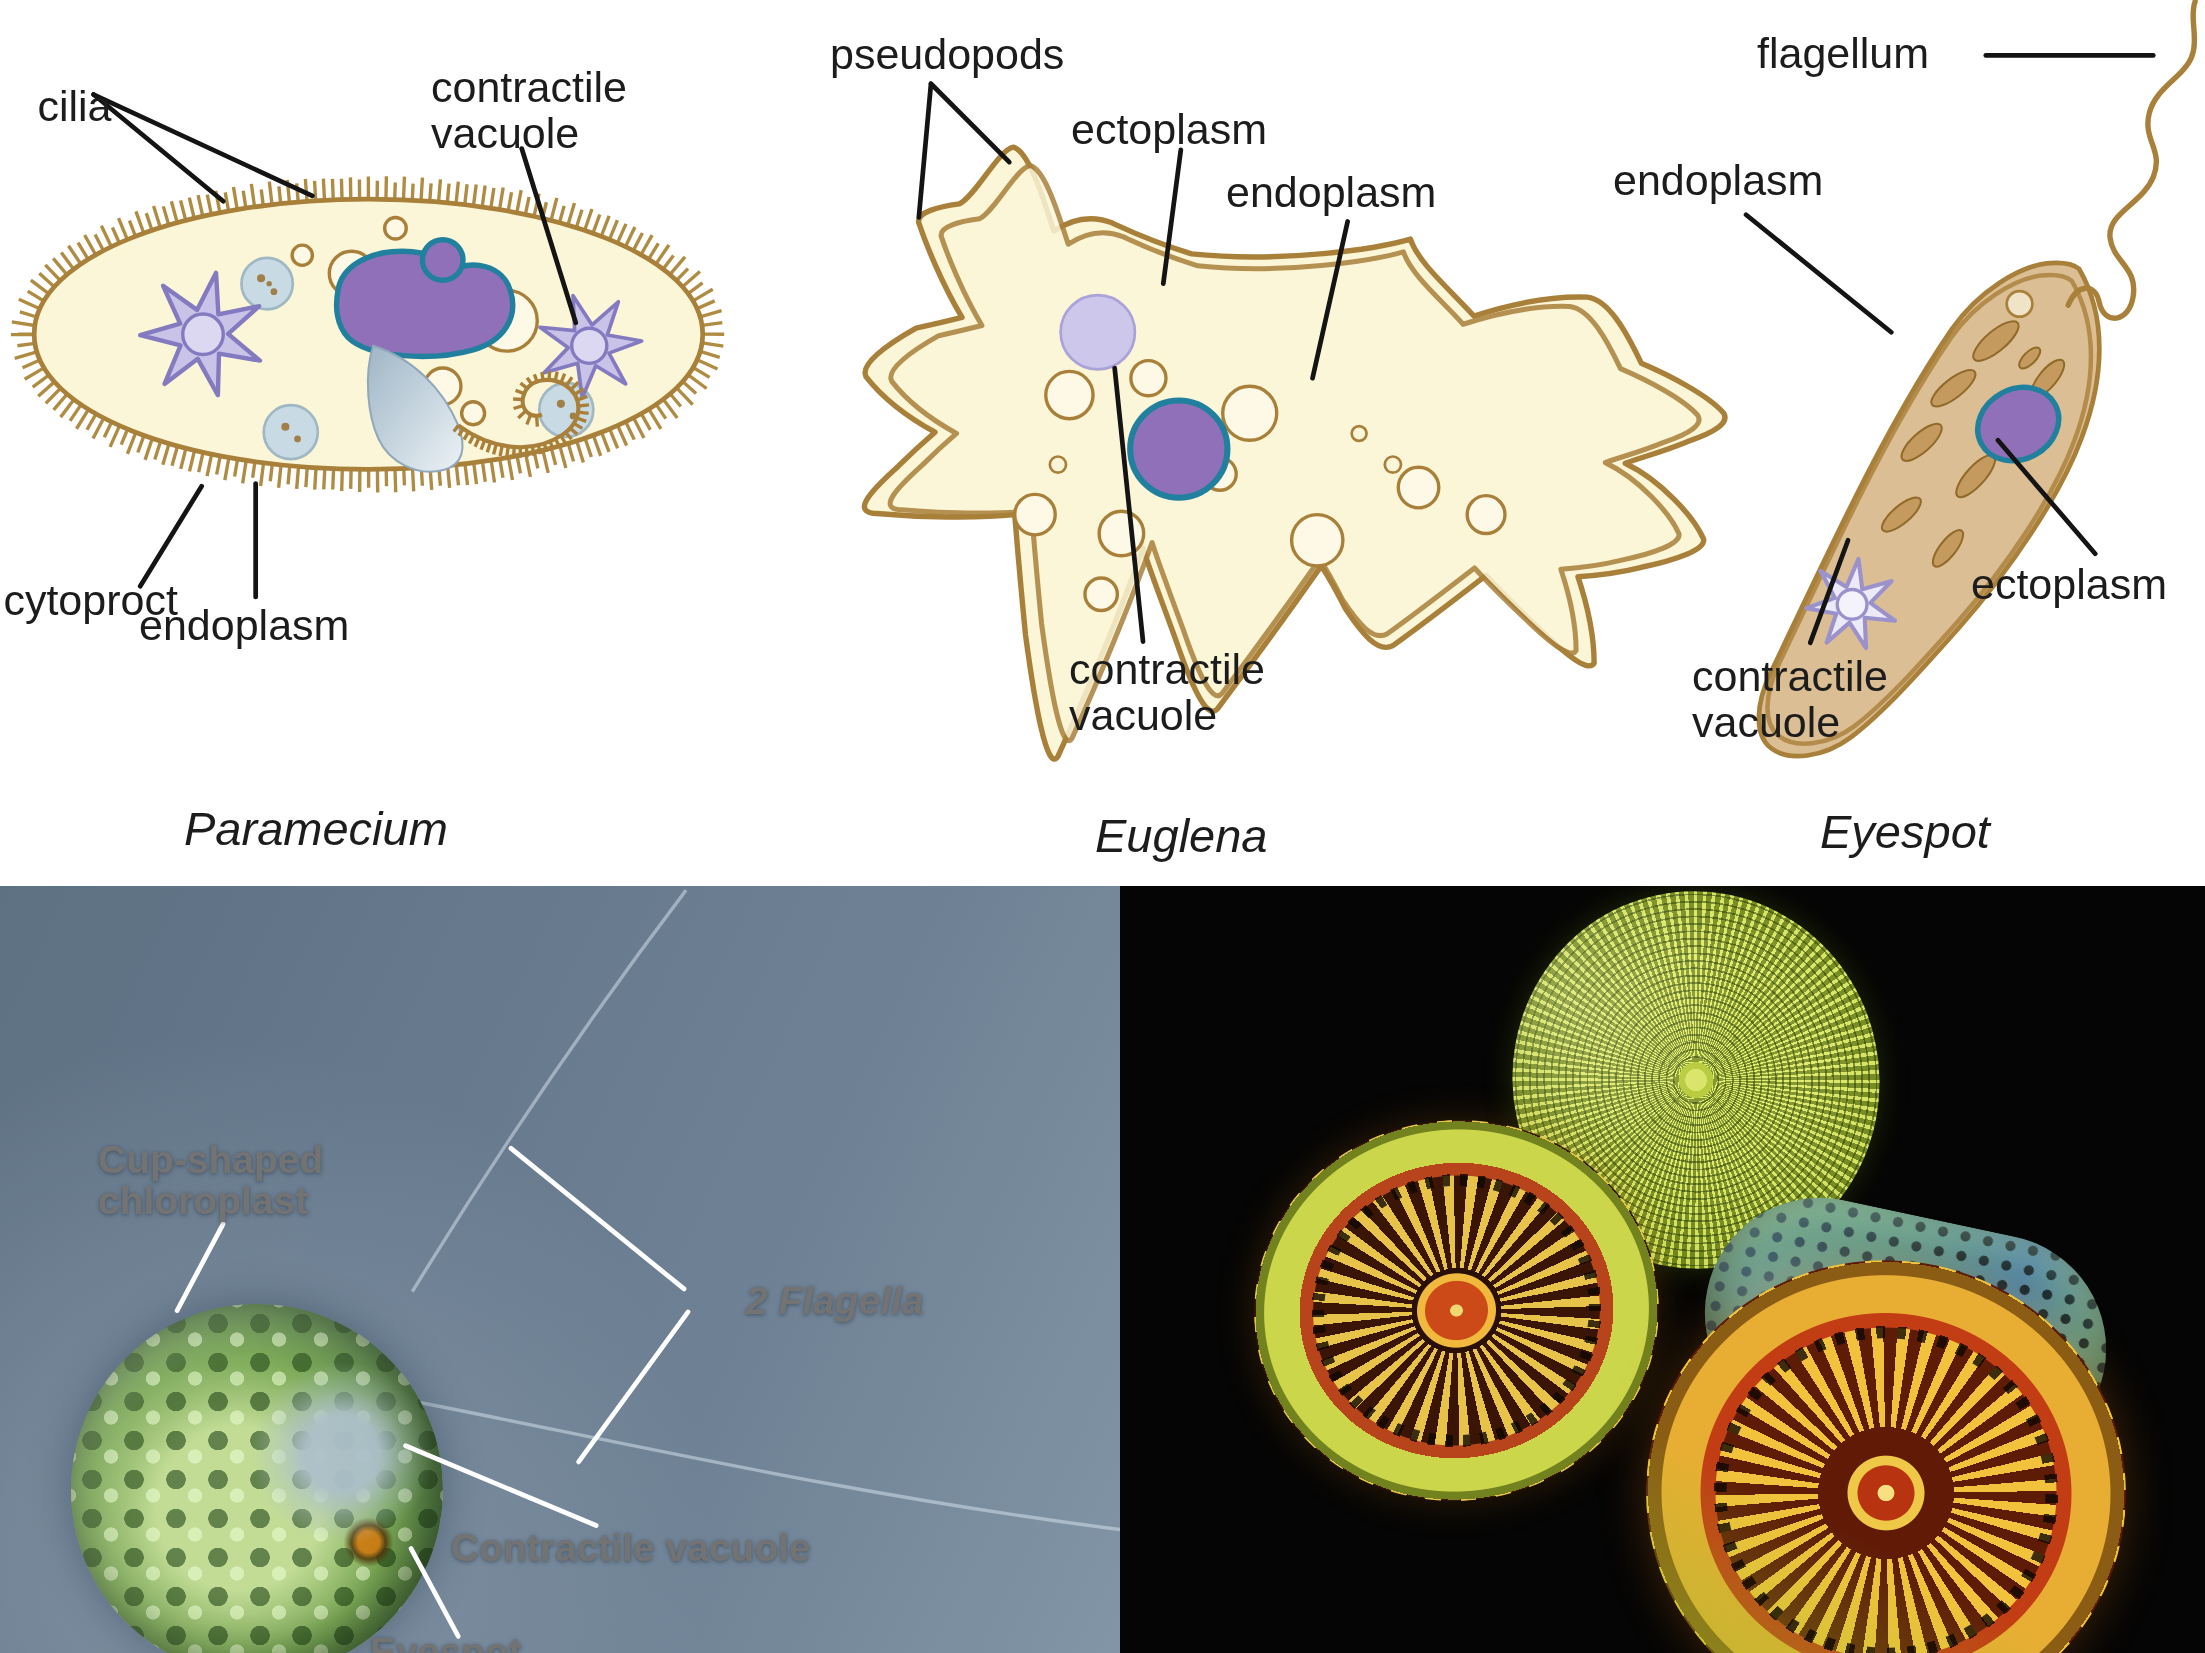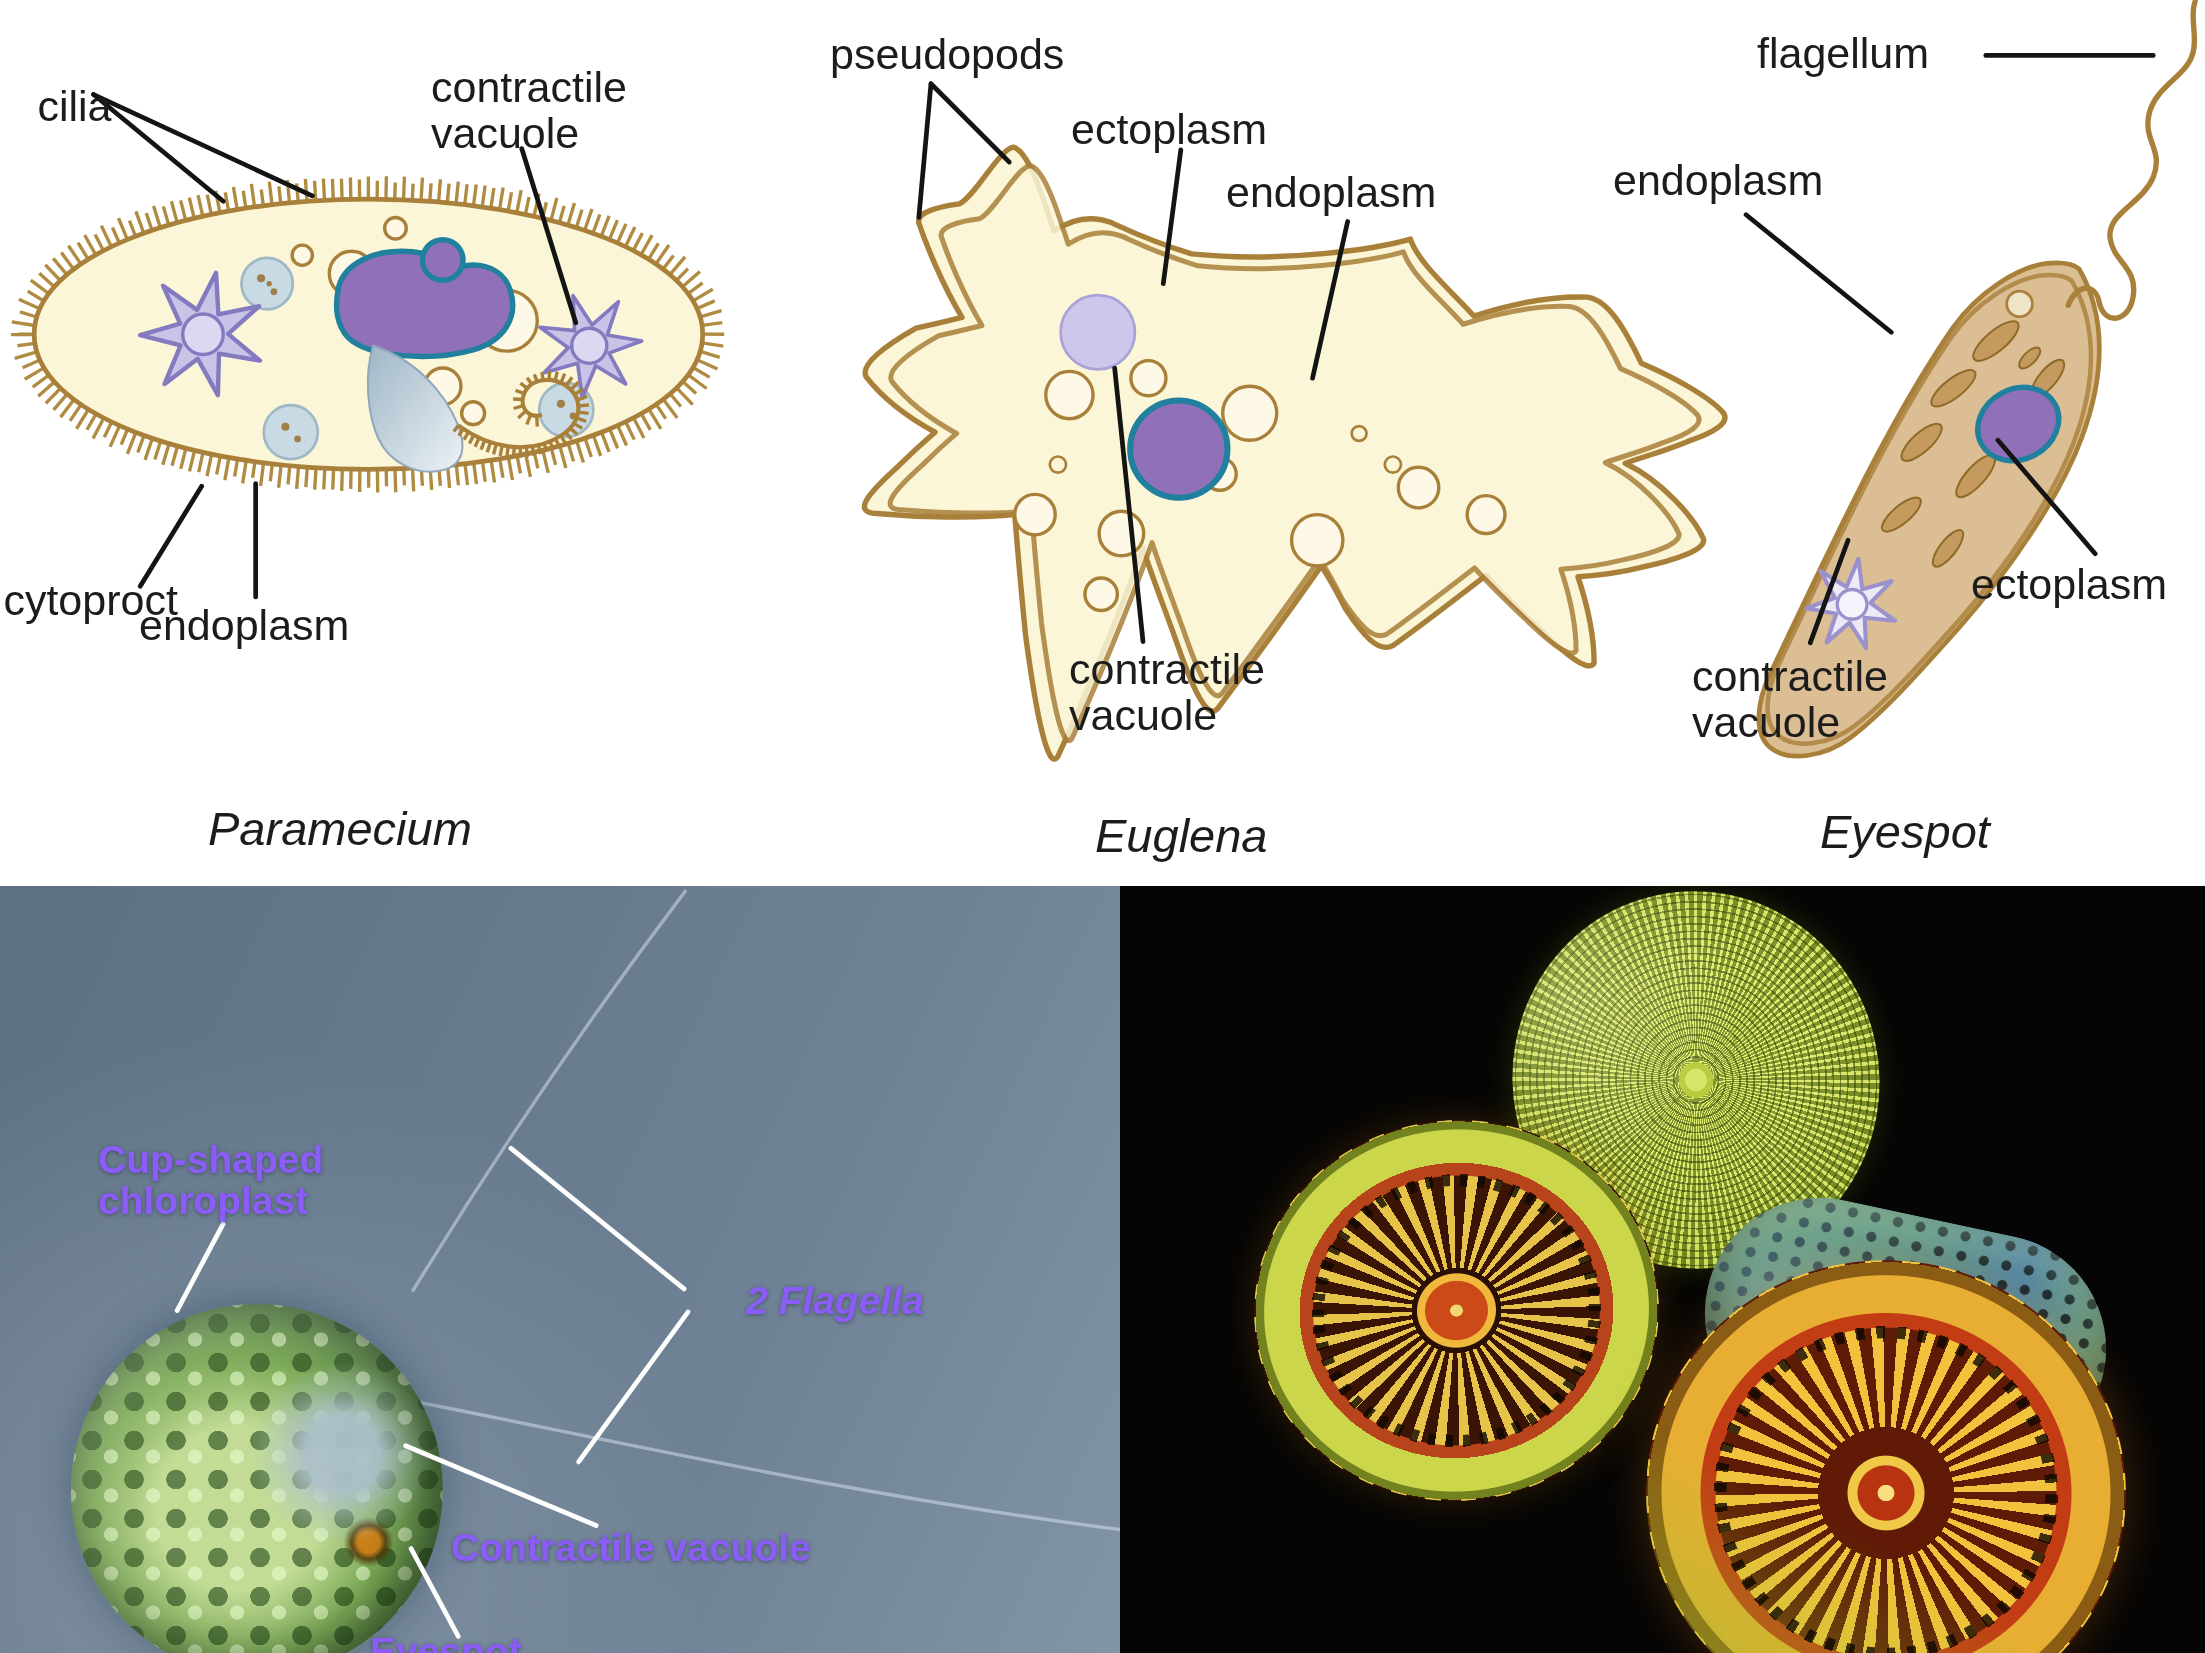--- a/index.html
+++ b/index.html
@@ -1,20 +1,20 @@
 <!DOCTYPE html>
 <html style="font-size:10.8px"><head>
 <meta charset="utf-8">
 <style>
   html,body{margin:0;padding:0;background:#ffffff;}
   .page{position:relative;width:2205px;height:1654px;background:#ffffff;overflow:hidden;
         font-family:"Liberation Sans","DejaVu Sans",sans-serif;}
   .dlabel{position:absolute;color:#1c1c1c;font-size:43px;line-height:1.06;letter-spacing:0px;}
   .caption{position:absolute;color:#1c1c1c;font-size:47px;font-style:italic;}
-  .plabel{position:absolute;color:#8b5cf6;font-size:39px;font-weight:bold;line-height:1.05;
+  .plabel{position:absolute;color:#737373;font-size:39px;font-weight:bold;line-height:1.05;
           text-shadow:0 1.4px 4px rgba(30,45,60,0.55);}
   svg{position:absolute;left:0;top:0;}
   .photo{position:absolute;overflow:hidden;}
   #photo-left{left:0;top:886px;width:1120px;height:768px;
      background:
        radial-gradient(circle at 18% 86%, rgba(190,205,215,0.30), transparent 45%),
        linear-gradient(115deg,#5e7183 0%,#66798d 35%,#6f8295 65%,#8295a6 100%);}
   #photo-right{left:1120px;top:886px;width:1086px;height:768px;background:#050505;}
   .cell{position:absolute;left:71px;top:418px;width:372px;height:372px;border-radius:50%;
      background:
@@ -203,21 +203,21 @@
         <line x1="2958" y1="652" x2="3102" y2="820"></line>
         <line x1="2736" y1="800" x2="2680" y2="952"></line>
       </g>
     </g>
   </svg>
 
   <div class="dlabel" style="left:1.4px;top:84px;width:122px;padding-left:36px;">cilia</div>
   <div class="dlabel" style="left:431px;top:65px;width:230px;">contractile vacuole</div>
   <div class="dlabel" style="left:3.4px;top:578px;width:223px;">cytoproct</div>
   <div class="dlabel" style="left:139px;top:603px;width:257px;">endoplasm</div>
-  <div class="caption" style="left:208px;top:801px;">Paramecium</div>
+  <div class="caption" style="left:184px;top:801px;">Paramecium</div>
 
   <div class="dlabel" style="left:830px;top:32px;width:284px;">pseudopods</div>
   <div class="dlabel" style="left:1071px;top:107px;width:270px;">ectoplasm</div>
   <div class="dlabel" style="left:1226px;top:170px;width:270px;">endoplasm</div>
   <div class="dlabel" style="left:1069px;top:647px;width:209px;">contractile vacuole</div>
   <div class="caption" style="left:1095px;top:808px;">Euglena</div>
 
   <div class="dlabel" style="left:1757px;top:31px;width:230px;">flagellum</div>
   <div class="dlabel" style="left:1613px;top:158px;width:270px;">endoplasm</div>
   <div class="dlabel" style="left:1971px;top:562px;width:243px;">ectoplasm</div>

